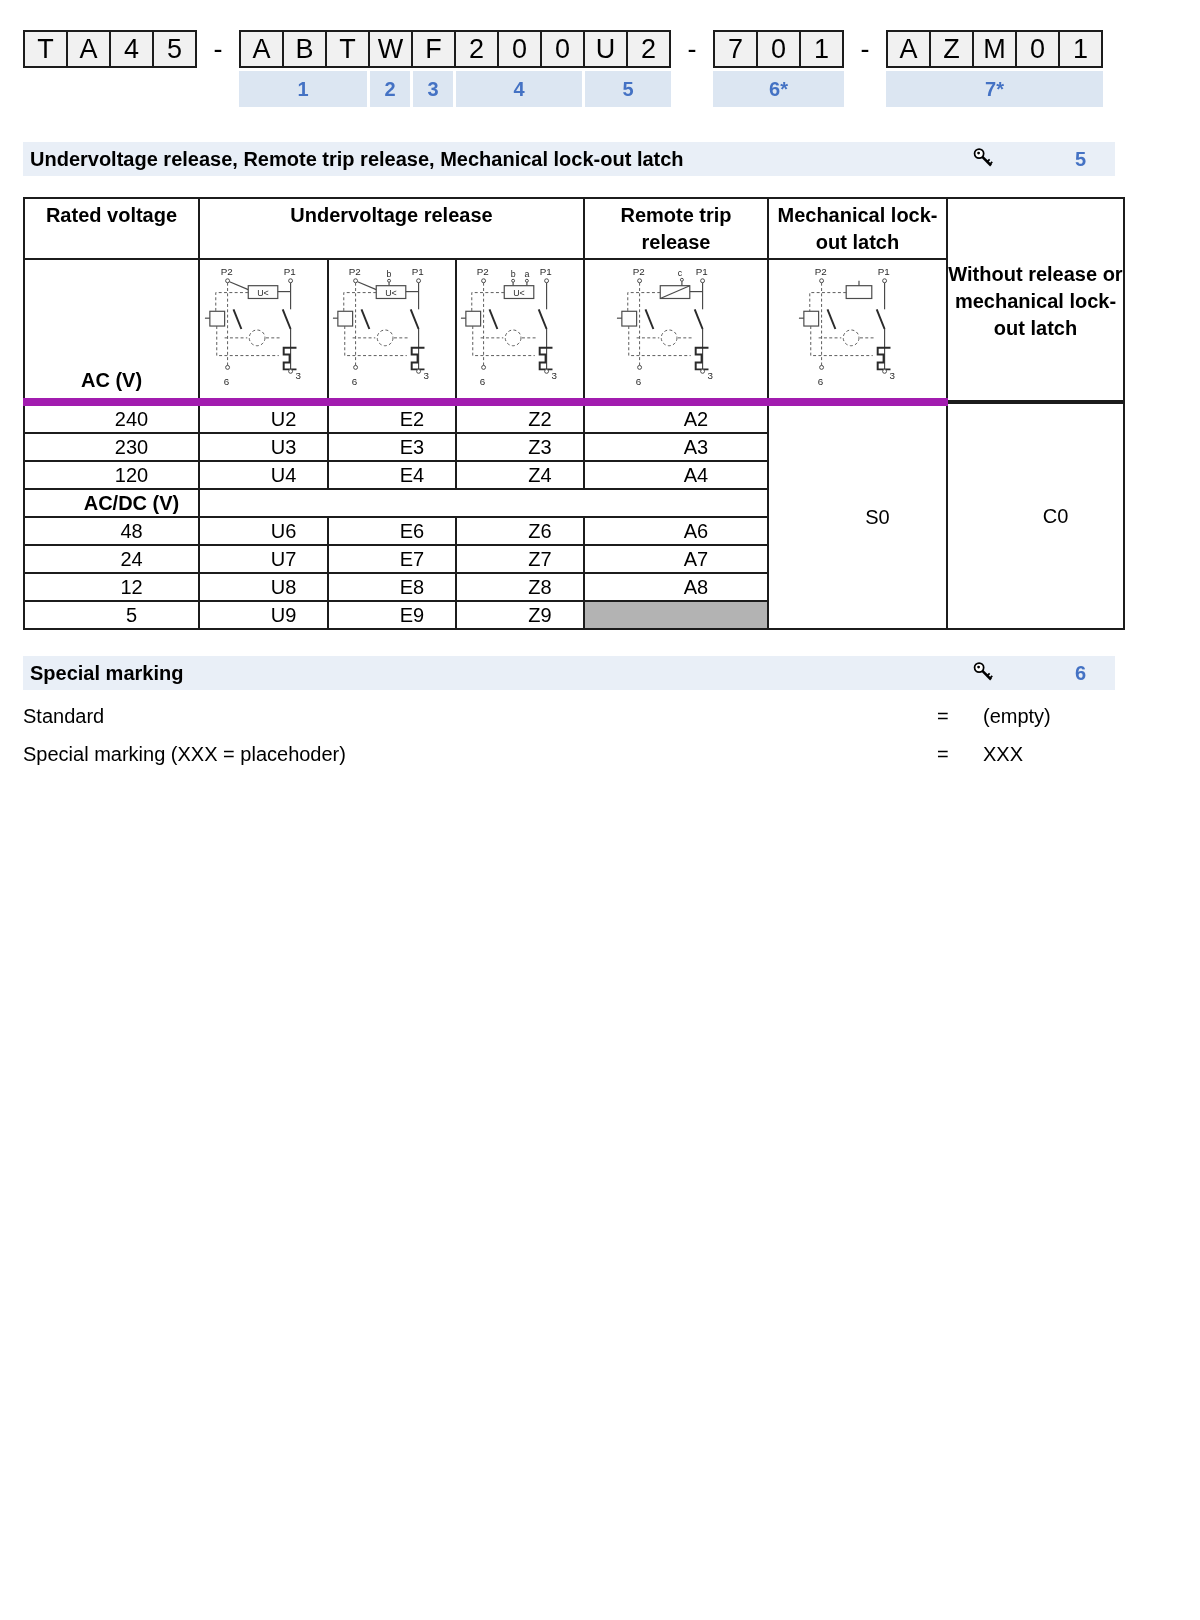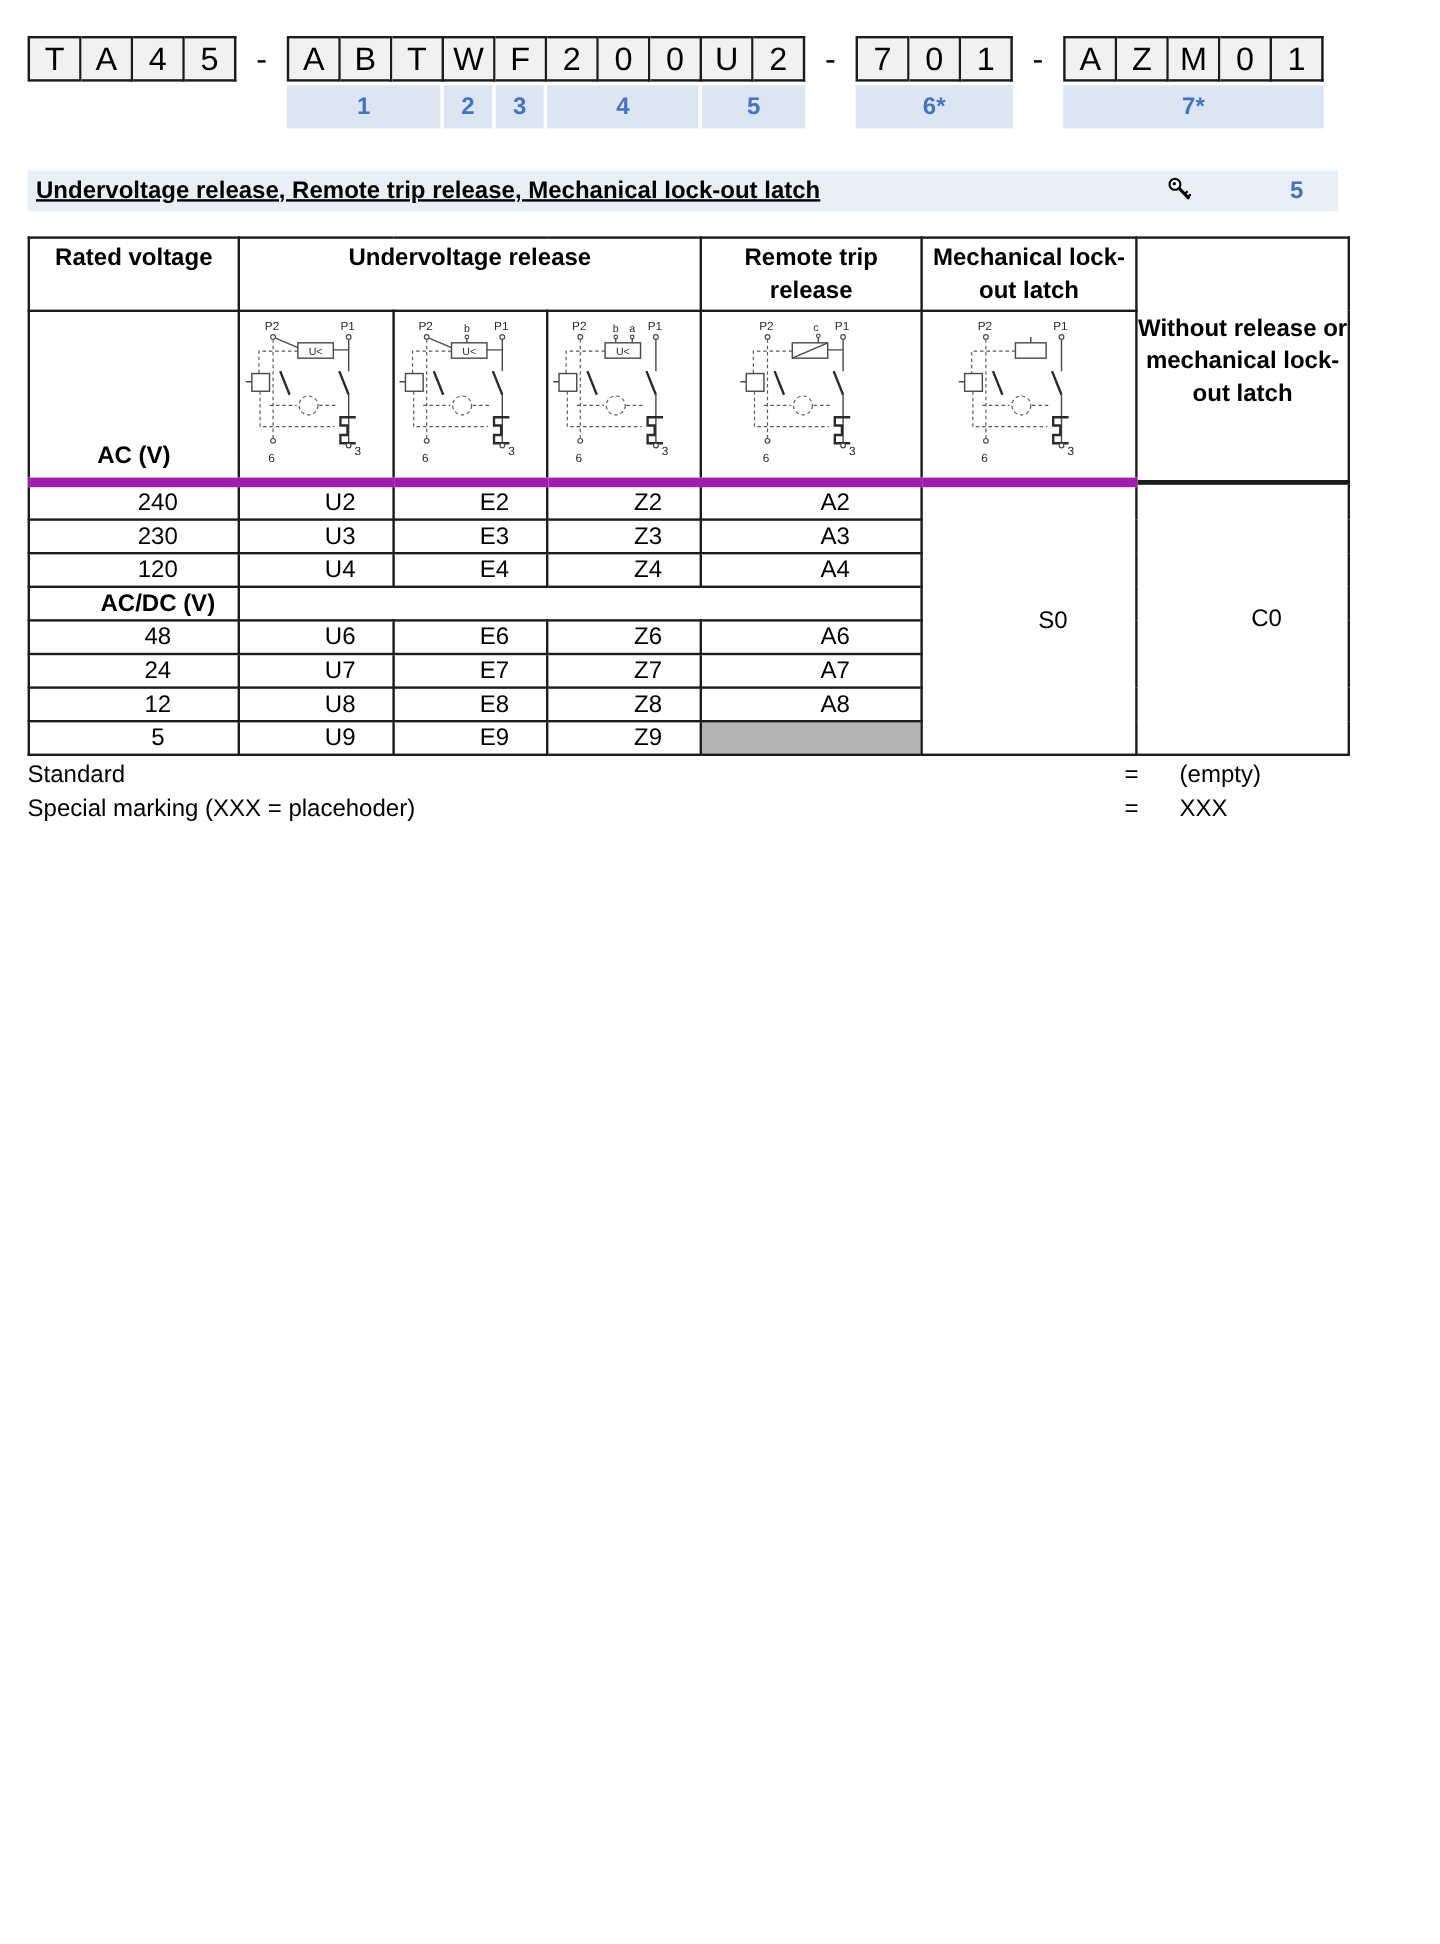--- a/index.html
+++ b/index.html
@@ -17,21 +17,21 @@
   .band {height:36px; background:#dce6f2; color:#4472c4; font-weight:bold; font-size:20px;
          display:flex; align-items:center; justify-content:center;}
   .bw-abt{width:128px} .bw-w{width:40px} .bw-f{width:40px} .bw-200{width:126px} .bw-u2{width:86px}
   .bw-701{width:131px} .bw-azm01{width:217px}
   .dash {width:42px; text-align:center; font-size:27px; line-height:38px;}
 
   
   .bar {width:1092px; height:34px; background:#e9eff7; display:flex; align-items:center;}
   .bar5 {margin-top:35px;}
   .bar6 {margin-top:26px;}
-  .bar-title {font-weight:bold; font-size:20px; padding-left:7px; flex:1;text-decoration:underline;}
+  .bar-title {font-weight:bold; font-size:20px; padding-left:7px; flex:1;}
   .bar-key {margin-right:78px; display:flex; align-items:center;}
   .bar-num {color:#4472c4; font-weight:bold; font-size:20px; width:40px;}
 
   
   table.rel {border-collapse:collapse; margin-top:21px; table-layout:fixed;}
   table.rel td {border:2px solid #1c1c1c; text-align:center; font-size:20px; padding:0; overflow:hidden;}
   tr.hdr td {font-weight:bold; vertical-align:top; padding-top:3px; height:56px; line-height:1.35;}
   td.without-cell {vertical-align:middle !important; font-weight:bold; line-height:1.45; padding:0 4px;
                    border-bottom:4px solid #1c1c1c !important;}
   tr.schrow td {height:132px; border-bottom:8px solid #a21caf; vertical-align:middle;}
@@ -47,21 +47,21 @@
   .schsvg .thk {stroke:#2a2a2a; stroke-width:2; fill:none;}
   .schsvg .dsh {stroke:#5a5a5a; stroke-width:1; fill:none; stroke-dasharray:3,2.4;}
   .schsvg .term {fill:#fff; stroke:#4a4a4a; stroke-width:1;}
   .schsvg .bx {fill:#fdfdfd; stroke:#4a4a4a; stroke-width:1.2;}
   .schsvg text {font-family:"Liberation Sans",sans-serif; font-size:10px; fill:#2a2a2a;}
   .schsvg text.sm {font-size:9px; text-anchor:middle;}
   .schsvg text.uk {font-size:9px; text-anchor:middle;}
 
   
   .footnote {margin-top:26px; font-style:italic; font-size:20px;}
-  .spec-row {display:flex; width:1092px; font-size:20px; margin-top:5px; align-items:baseline;}
+  .spec-row {display:flex; width:1092px; font-size:20px; margin-top:15px; align-items:baseline;}
   .spec-label {flex:1;}
   .spec-eq {width:46px;}
   .spec-val {width:132px;}
 </style>
 </head>
 <body>
 
 <div class="page">
 
   <div class="code-row">
@@ -365,20 +365,32 @@
       <td>5</td>
       <td>U9</td>
       <td>E9</td>
       <td>Z9</td>
       <td class="graycell"></td>
     </tr>
   </tbody>
     </table>
 
 
+  <div class="bar bar6">
+    <div class="bar-title">Special marking</div>
+    <div class="bar-key">
+      <svg width="26" height="26" viewBox="0 0 24 24">
+        <circle cx="7.5" cy="7" r="4.2" fill="#fff" stroke="#000" stroke-width="1.6"></circle>
+        <circle cx="7" cy="6.5" r="1.3" fill="#000"></circle>
+        <path d="M10.5,10 L18.5,18" stroke="#000" stroke-width="2.4" fill="none"></path>
+        <path d="M14.8,14.7 l2.4,-2.4 M17.2,17.1 l2.4,-2.4" stroke="#000" stroke-width="1.6" fill="none"></path>
+      </svg>
+    </div>
+    <div class="bar-num">6</div>
+  </div>
 
   <div class="spec-row">
     <div class="spec-label">Standard</div>
     <div class="spec-eq">=</div>
     <div class="spec-val">(empty)</div>
   </div>
   <div class="spec-row">
     <div class="spec-label">Special marking (XXX = placehoder)</div>
     <div class="spec-eq">=</div>
     <div class="spec-val">XXX</div>

